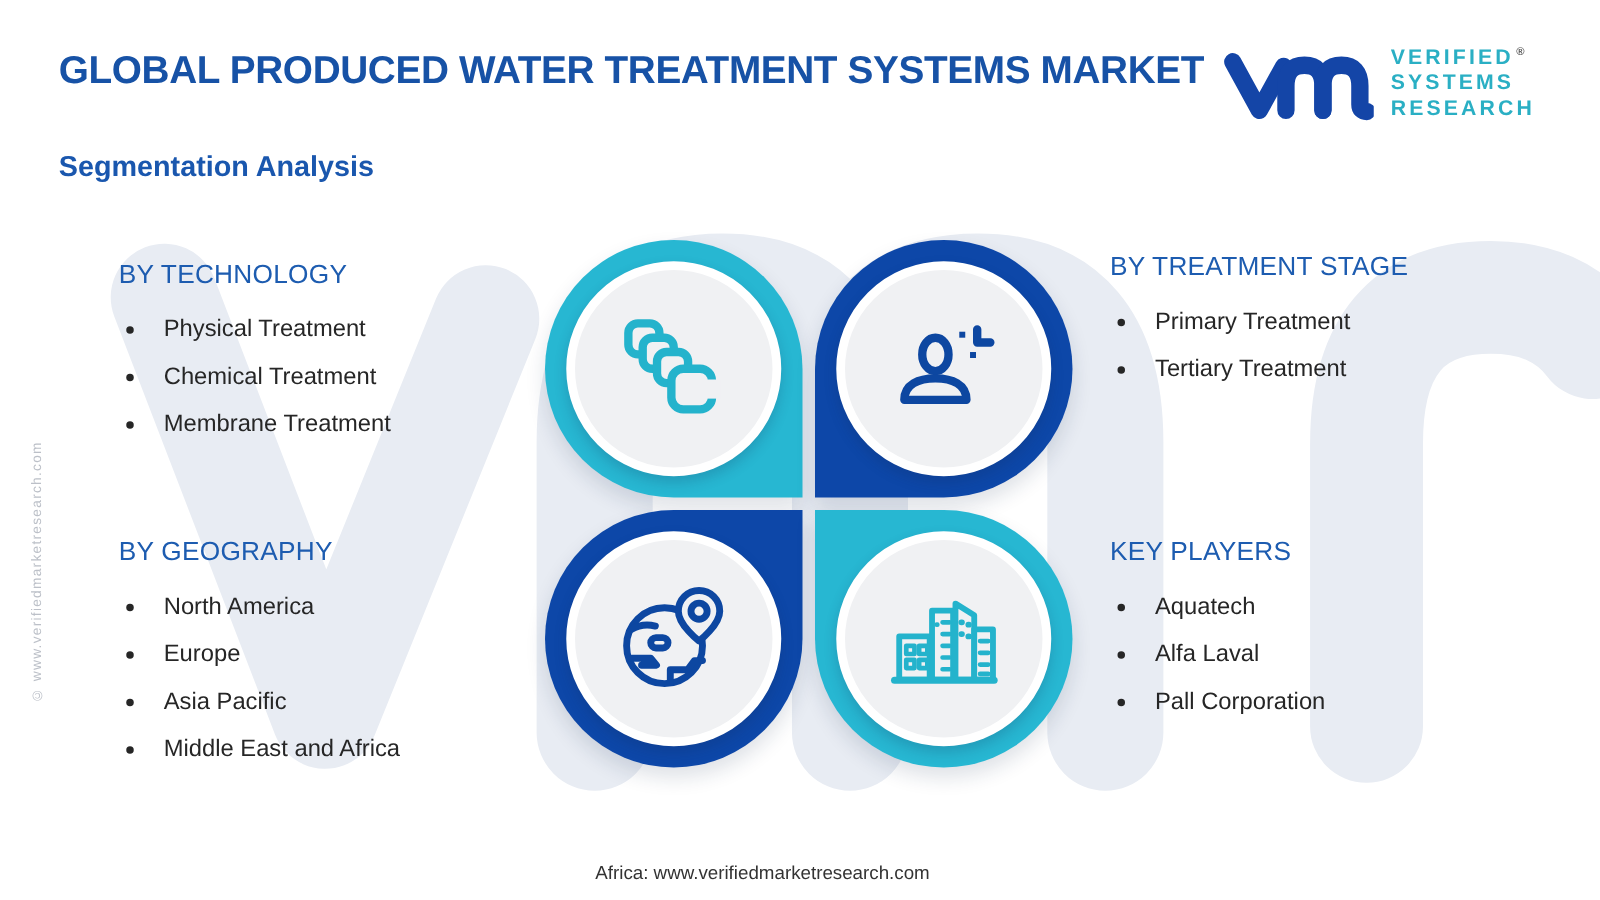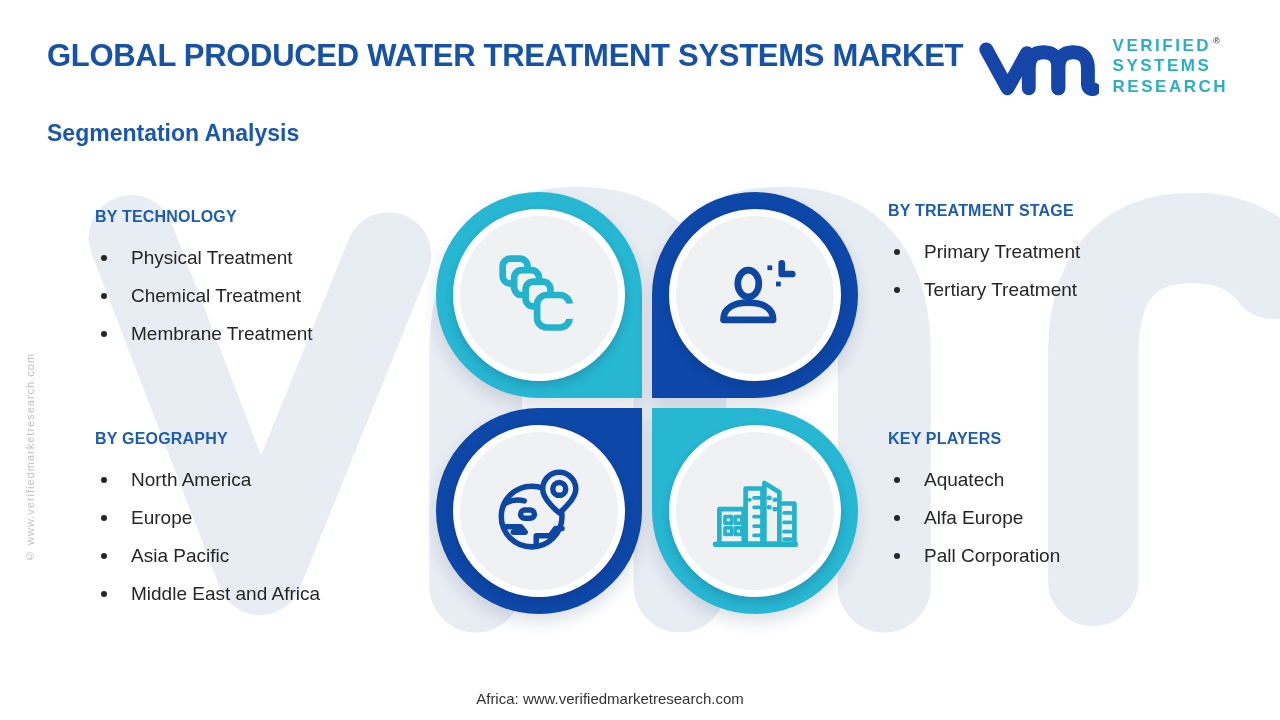--- a/index.html
+++ b/index.html
@@ -19,21 +19,21 @@
     position:absolute;left:47px;top:120px;margin:0;
     font-size:23px;font-weight:bold;color:#1a57ae;
   }
   
   .logo{position:absolute;right:52px;top:36px;display:flex;align-items:flex-end;gap:14px;}
   .logo-glyph path{stroke:#1445a7;stroke-width:15;fill:none;stroke-linecap:round;stroke-linejoin:round;}
   .logo-text{color:#2aafc4;font-weight:bold;font-size:17px;letter-spacing:2.5px;line-height:1.2;}
   .logo-text sup{font-size:9px;color:#555;letter-spacing:0;vertical-align:super;margin-left:2px;}
   
   .panel{position:absolute;width:335px;}
-  .panel h3{margin:0 0 13px 0;font-size:16px;font-weight:bold;color:#1d5cb0;letter-spacing:0.2px;}
+  .panel h3{margin:0 0 13px 0;font-size:21px;font-weight:normal;color:#1d5cb0;letter-spacing:0.2px;}
   .panel ul{list-style:none;margin:0;padding:0;}
   .panel li{display:flex;align-items:center;padding:8px 0;font-size:19px;color:#262626;}
   .dot{width:6px;height:6px;border-radius:50%;background:#262626;margin:0 24px 0 6px;flex:none;}
   .p-tl{left:95px;top:208px;}
   .p-tr{left:888px;top:202px;}
   .p-bl{left:95px;top:430px;}
   .p-br{left:888px;top:430px;}
   
   .quad{position:absolute;width:206px;height:206px;box-shadow:0 8px 16px rgba(20,40,80,.14);}
   .q-tl{left:436px;top:192px;border-radius:50% 50% 0 50%;}
@@ -149,21 +149,21 @@
 
   <section class="panel p-br">
     <h3>KEY PLAYERS</h3>
     <ul>
       <li>
           <span class="dot"></span>
           <span>Aquatech</span>
         </li>
       <li>
           <span class="dot"></span>
-          <span>Alfa Europe</span>
+          <span>Alfa Laval</span>
         </li>
       <li>
           <span class="dot"></span>
           <span>Pall Corporation</span>
         </li>
     </ul>
   </section>
 
   <div class="quad q-tl teal">
     <div class="disc">

